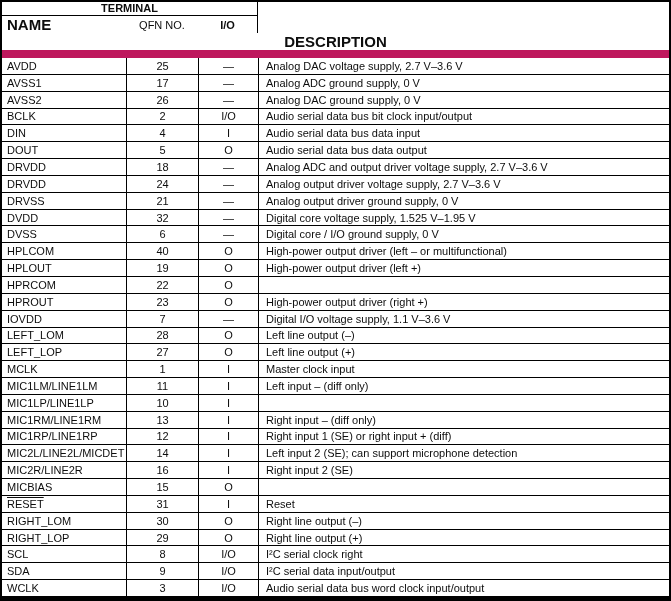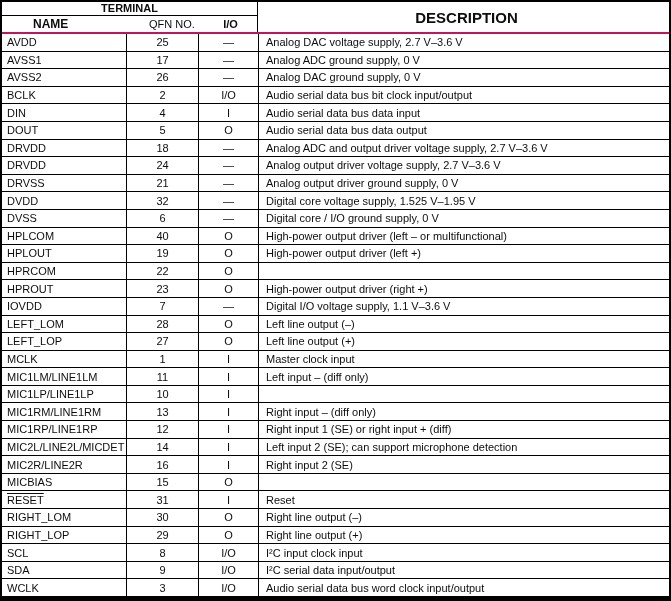--- a/index.html
+++ b/index.html
@@ -21,24 +21,23 @@
     border-left: 2px solid #000;
     border-right: 2px solid #000;
     border-bottom: 5px solid #000;
     display: flex;
     flex-direction: column;
   }
 
   
   .thead {
     display: flex;
-    flex-direction: row;
-    border-bottom: 2px solid #be185d;
+    flex-direction: column;
+    border-bottom: 8px solid #be185d;
     flex: 0 0 32px;
-    gap: 6px;
   }
   .head-left {
     width: 256px;
     border-right: 1px solid #000;
     display: flex;
     flex-direction: column;
   }
   .terminal-cell {
     flex: 0 0 14px;
     border-bottom: 1px solid #000;
@@ -46,21 +45,21 @@
     font-size: 11px;
     line-height: 13px;
     text-align: center;
   }
   .subhead {
     flex: 1;
     display: flex;
     flex-direction: row;
     align-items: center;
   }
-  .h-name   { width: 124px; padding-left: 5px; font-weight: bold; font-size: 12px; margin-left: 26px; }
+  .h-name   { width: 124px; padding-left: 5px; font-weight: bold; font-size: 15px; }
   .h-qfn    { width: 72px;  text-align: center; font-weight: normal; font-size: 11px; }
   .h-io     { width: 59px;  text-align: center; font-weight: bold; font-size: 11px; }
   .head-desc {
     flex: 1;
     display: flex;
     align-items: center;
     justify-content: center;
     font-weight: bold;
     font-size: 15px;
   }
@@ -539,21 +538,21 @@
           <div class="c-name">
             <span>SCL</span>
           </div>
           <div class="c-qfn">
             <span>8</span>
           </div>
           <div class="c-io">
             <span>I/O</span>
           </div>
           <div class="c-desc">
-            <span>I²C input clock input</span>
+            <span>I²C serial clock right</span>
           </div>
         </div>
         <div class="row">
           <div class="c-name">
             <span>SDA</span>
           </div>
           <div class="c-qfn">
             <span>9</span>
           </div>
           <div class="c-io">

